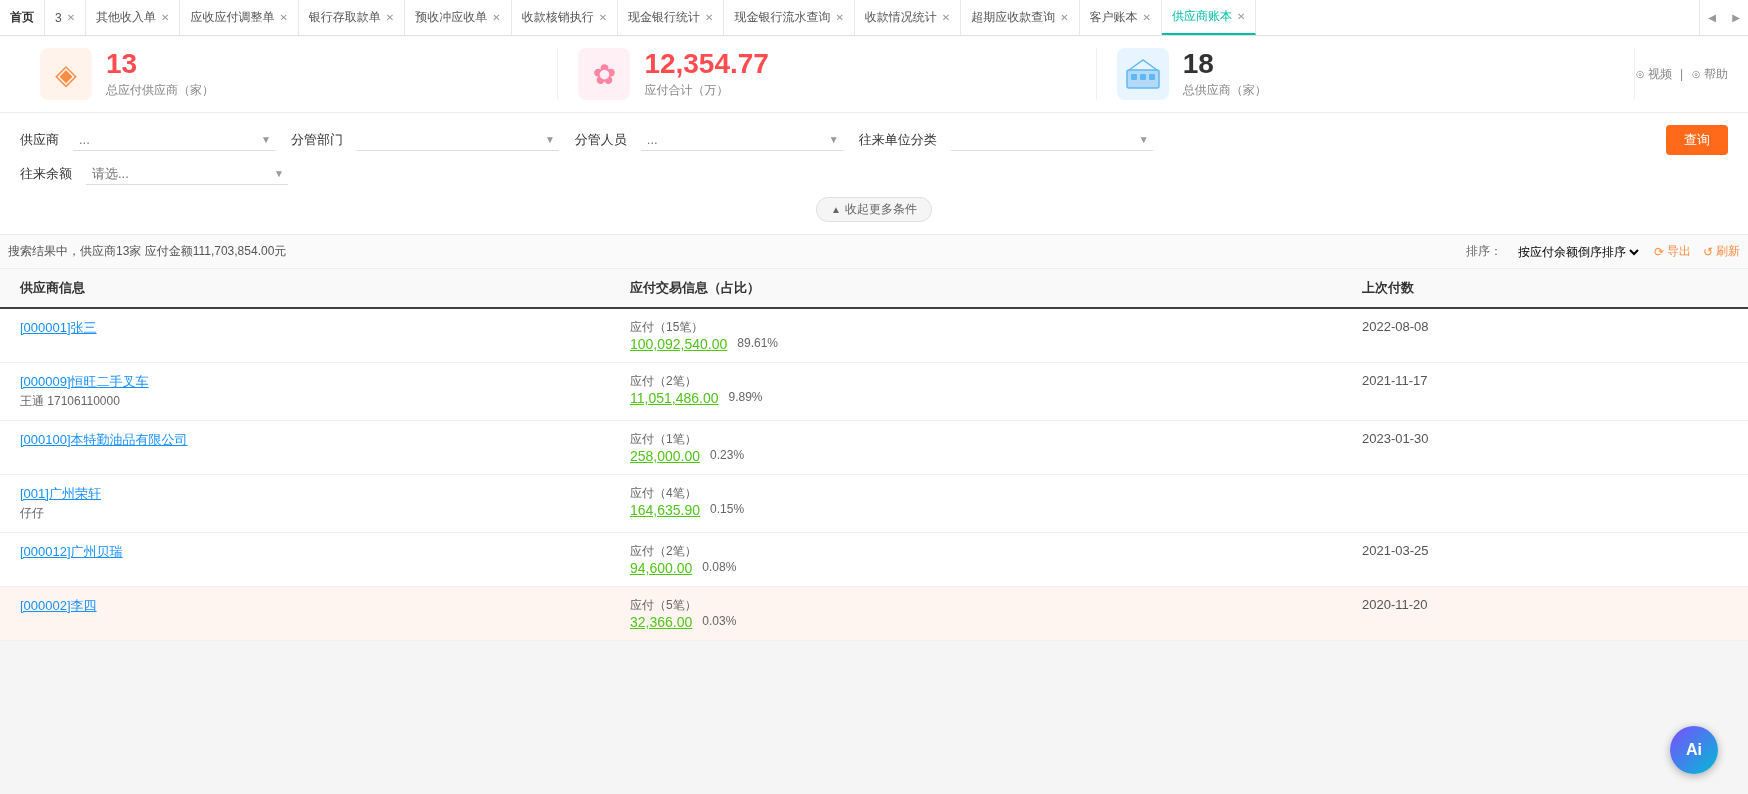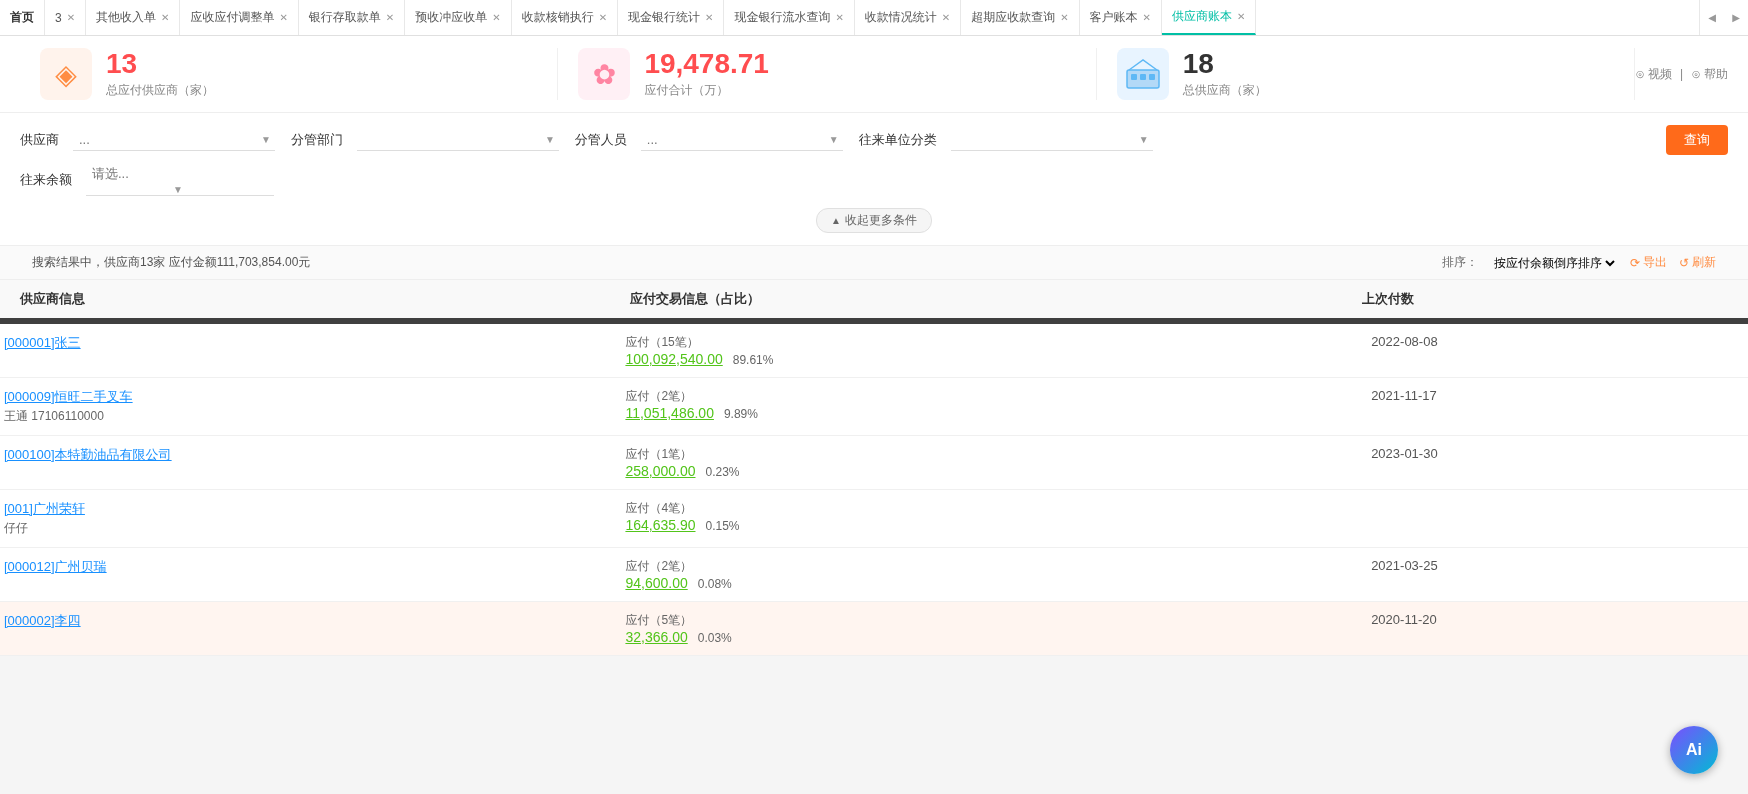--- a/index.html
+++ b/index.html
@@ -77,43 +77,43 @@
     .collapse-btn {
       display: flex; align-items: center; gap: 4px; font-size: 12px;
       color: #666; cursor: pointer; background: #f5f5f5; border: 1px solid #e0e0e0;
       border-radius: 12px; padding: 3px 14px;
     }
     .collapse-btn .arrow-up { font-size: 10px; }
 
     
     .results-bar {
       display: flex; align-items: center; justify-content: space-between;
-      padding: 8px 32px; background: #fafafa; border-bottom: 1px solid #eee;
+      padding: 8px 8px; background: #fafafa; border-bottom: 1px solid #eee;
       font-size: 12px; color: #555;
     }
     .results-right { display: flex; align-items: center; gap: 12px; }
     .sort-label { color: #666; }
     .sort-select { color: #000000; cursor: pointer; border: none; background: transparent; font-size: 12px; }
     .action-btn { color: #ff8c42; cursor: pointer; font-size: 12px; display: flex; align-items: center; gap: 3px; }
-    .table-header { display: flex; padding: 10px 20px; background: #f9f9f9; border-bottom: 6px solid #404040; font-weight: bold; font-size: 13px; color: #333; }
+    .table-header { display: flex; padding: 10px 20px; background: #f9f9f9; border-bottom: 2px solid #404040; font-weight: bold; font-size: 13px; color: #333; }
     .col-supplier { flex: 2.5; }
     .col-transactions { flex: 3; }
     .col-last-pay { flex: 1.5; }
 
     .table-row {
-      display: flex; padding: 10px 4px; border-bottom: 1px solid #f0f0f0;
+      display: flex; padding: 10px 20px; border-bottom: 1px solid #f0f0f0;
       align-items: flex-start; background: #fff;
     }
     .table-row.highlighted { background: #fff5f0; }
     .supplier-link { color: #1890ff; text-decoration: underline; cursor: pointer; font-size: 13px; display: block; }
     .supplier-sub { color: #666; font-size: 12px; margin-top: 2px; }
     .tx-label { color: #666; font-size: 12px; }
     .tx-amount { color: #52c41a; font-size: 14px; font-weight: 500; text-decoration: underline; cursor: pointer; }
     .tx-percent { color: #666; font-size: 12px; margin-left: 10px; }
-    .tx-row { display: flex; align-items: flex-end; gap: 0; }
+    .tx-row { display: flex; align-items: flex-start; gap: 0; }
     .last-pay-date { color: #555; font-size: 13px; }
   </style>
 </head>
 <body>
 
 <div class="top-nav">
   <div class="nav-tab">
     <span>首页</span>
   </div>
   <div class="nav-tab">
@@ -174,21 +174,21 @@
   <div class="summary-card">
     <div class="summary-icon orange">◈</div>
     <div class="summary-text">
       <div class="big-num">13</div>
       <div class="label">总应付供应商（家）</div>
     </div>
   </div>
   <div class="summary-card">
     <div class="summary-icon pink">✿</div>
     <div class="summary-text">
-      <div class="big-num">19,478.71</div>
+      <div class="big-num">12,354.77</div>
       <div class="label">应付合计（万）</div>
     </div>
   </div>
   <div class="summary-card">
     <div class="summary-icon blue">
       <svg width="36" height="36" viewBox="0 0 36 36" fill="none">
         <rect x="2" y="14" width="32" height="18" rx="2" fill="#b3d9f7" stroke="#5eb8f5" stroke-width="1.5"></rect>
         <rect x="6" y="18" width="6" height="6" rx="1" fill="#5eb8f5"></rect>
         <rect x="15" y="18" width="6" height="6" rx="1" fill="#5eb8f5"></rect>
         <rect x="24" y="18" width="6" height="6" rx="1" fill="#5eb8f5"></rect>
@@ -235,21 +235,21 @@
       <div class="filter-select-wrap" style="min-width:200px;">
         <input type="text" class="filter-input" style="">
         <span class="chevron">▼</span>
       </div>
     </div>
     <button class="btn-query">查询</button>
   </div>
   <div class="filter-row">
     <div class="filter-item">
       <span class="filter-label">往来余额</span>
-      <div class="filter-select-wrap" style="min-width:160px;flex-direction:column;">
+      <div class="filter-select-wrap" style="min-width:160px;">
         <input type="text" class="filter-input" placeholder="请选..." style="">
         <span class="chevron">▼</span>
       </div>
     </div>
   </div>
   <div class="collapse-row">
     <button class="collapse-btn">
       <span class="arrow-up">▲</span>
       <span>收起更多条件</span>
     </button>

